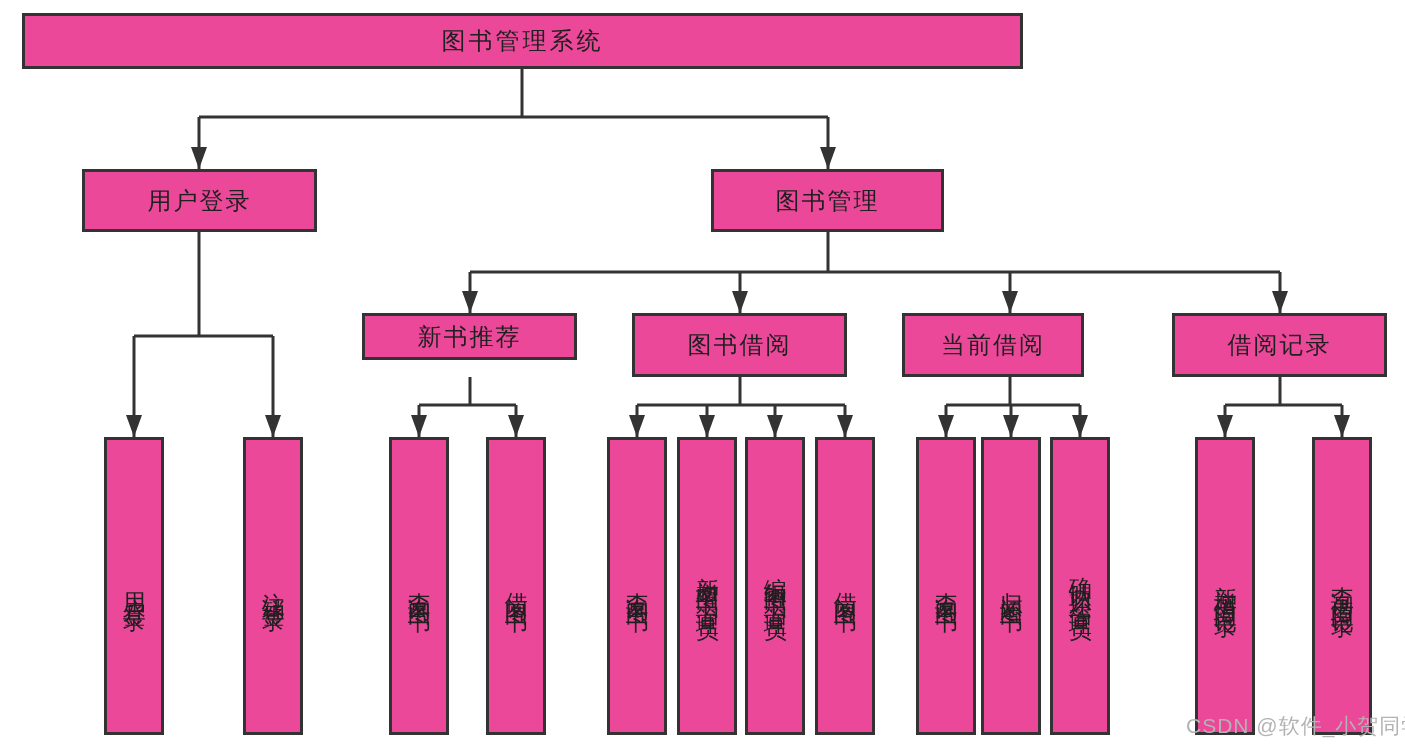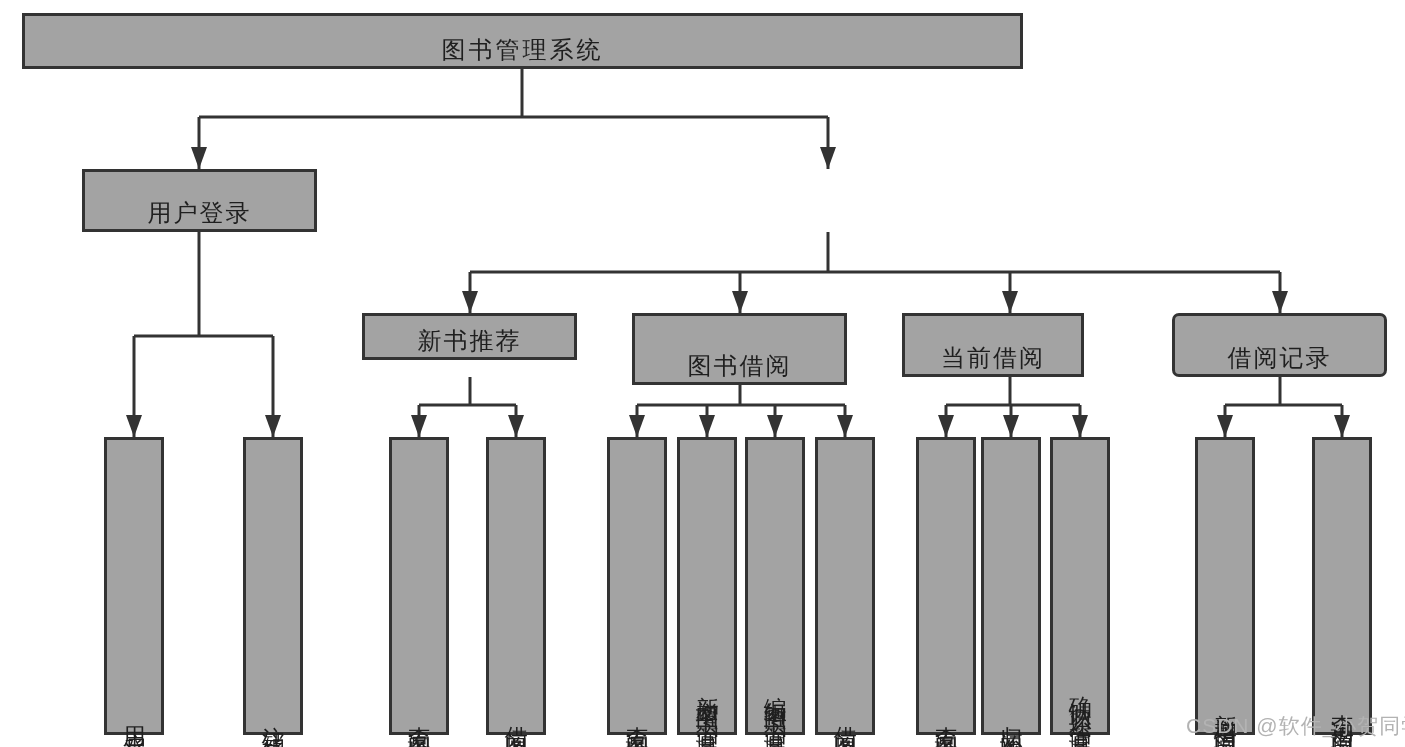--- a/index.html
+++ b/index.html
@@ -14,45 +14,45 @@
     position:relative;
     width:1405px;height:747px;
     background:var(--bg);
     overflow:hidden;
   }
   #wires{position:absolute;left:0;top:0;z-index:1;}
   .box{
     position:absolute;
     box-sizing:border-box;
     border:3px solid var(--line);
-    background:#a3a3a3;
-    display:flex;align-items:flex-end;justify-content:center;
+    background:#ec4899;
+    display:flex;align-items:center;justify-content:center;
     color:var(--text);
     z-index:2;
     font-family:Liberation Serif, serif;
   }
   .hlabel{font-size:24px;letter-spacing:2px;white-space:nowrap;}
   .root .hlabel{font-size:24px;letter-spacing:3px;}
   .vbox{width:60px;top:437px;height:298px;}
   .vlabel{
     writing-mode:vertical-rl;
     text-orientation:mixed;
     font-size:23px;
     letter-spacing:6px;
     line-height:1.1;
     white-space:nowrap;
   }
   
   .root{left:22px;top:13px;width:1001px;height:56px;}
   .n-user-login{left:82px;top:169px;width:235px;height:63px;}
   .n-book-mgmt{left:711px;top:169px;width:233px;height:63px;}
   .n-g0{left:362px;top:313px;width:215px;height:47px;}
-  .n-g1{left:632px;top:313px;width:215px;height:72px;}
+  .n-g1{left:632px;top:313px;width:215px;height:64px;}
   .n-g2{left:902px;top:313px;width:182px;height:64px;}
-  .n-g3{left:1172px;top:313px;width:215px;height:64px;border-radius:7px;}
+  .n-g3{left:1172px;top:313px;width:215px;height:64px;}
   .l-b00{left:104px;}
   .l-b01{left:243px;}
   .l-g00{left:389px;}
   .l-g01{left:486px;}
   .l-g10{left:607px;}
   .l-g11{left:677px;}
   .l-g12{left:745px;}
   .l-g13{left:815px;}
   .l-g20{left:916px;}
   .l-g21{left:981px;}
@@ -121,20 +121,23 @@
     </g>
   </svg>
 
   <div class="box root">
     <span class="hlabel">图书管理系统</span>
   </div>
 
   <div class="box n-user-login">
     <span class="hlabel">用户登录</span>
   </div>
+  <div class="box n-book-mgmt">
+    <span class="hlabel">图书管理</span>
+  </div>
 
   <div class="box n-g0">
     <span class="hlabel">新书推荐</span>
   </div>
   <div class="box n-g1">
     <span class="hlabel">图书借阅</span>
   </div>
   <div class="box n-g2">
     <span class="hlabel">当前借阅</span>
   </div>

